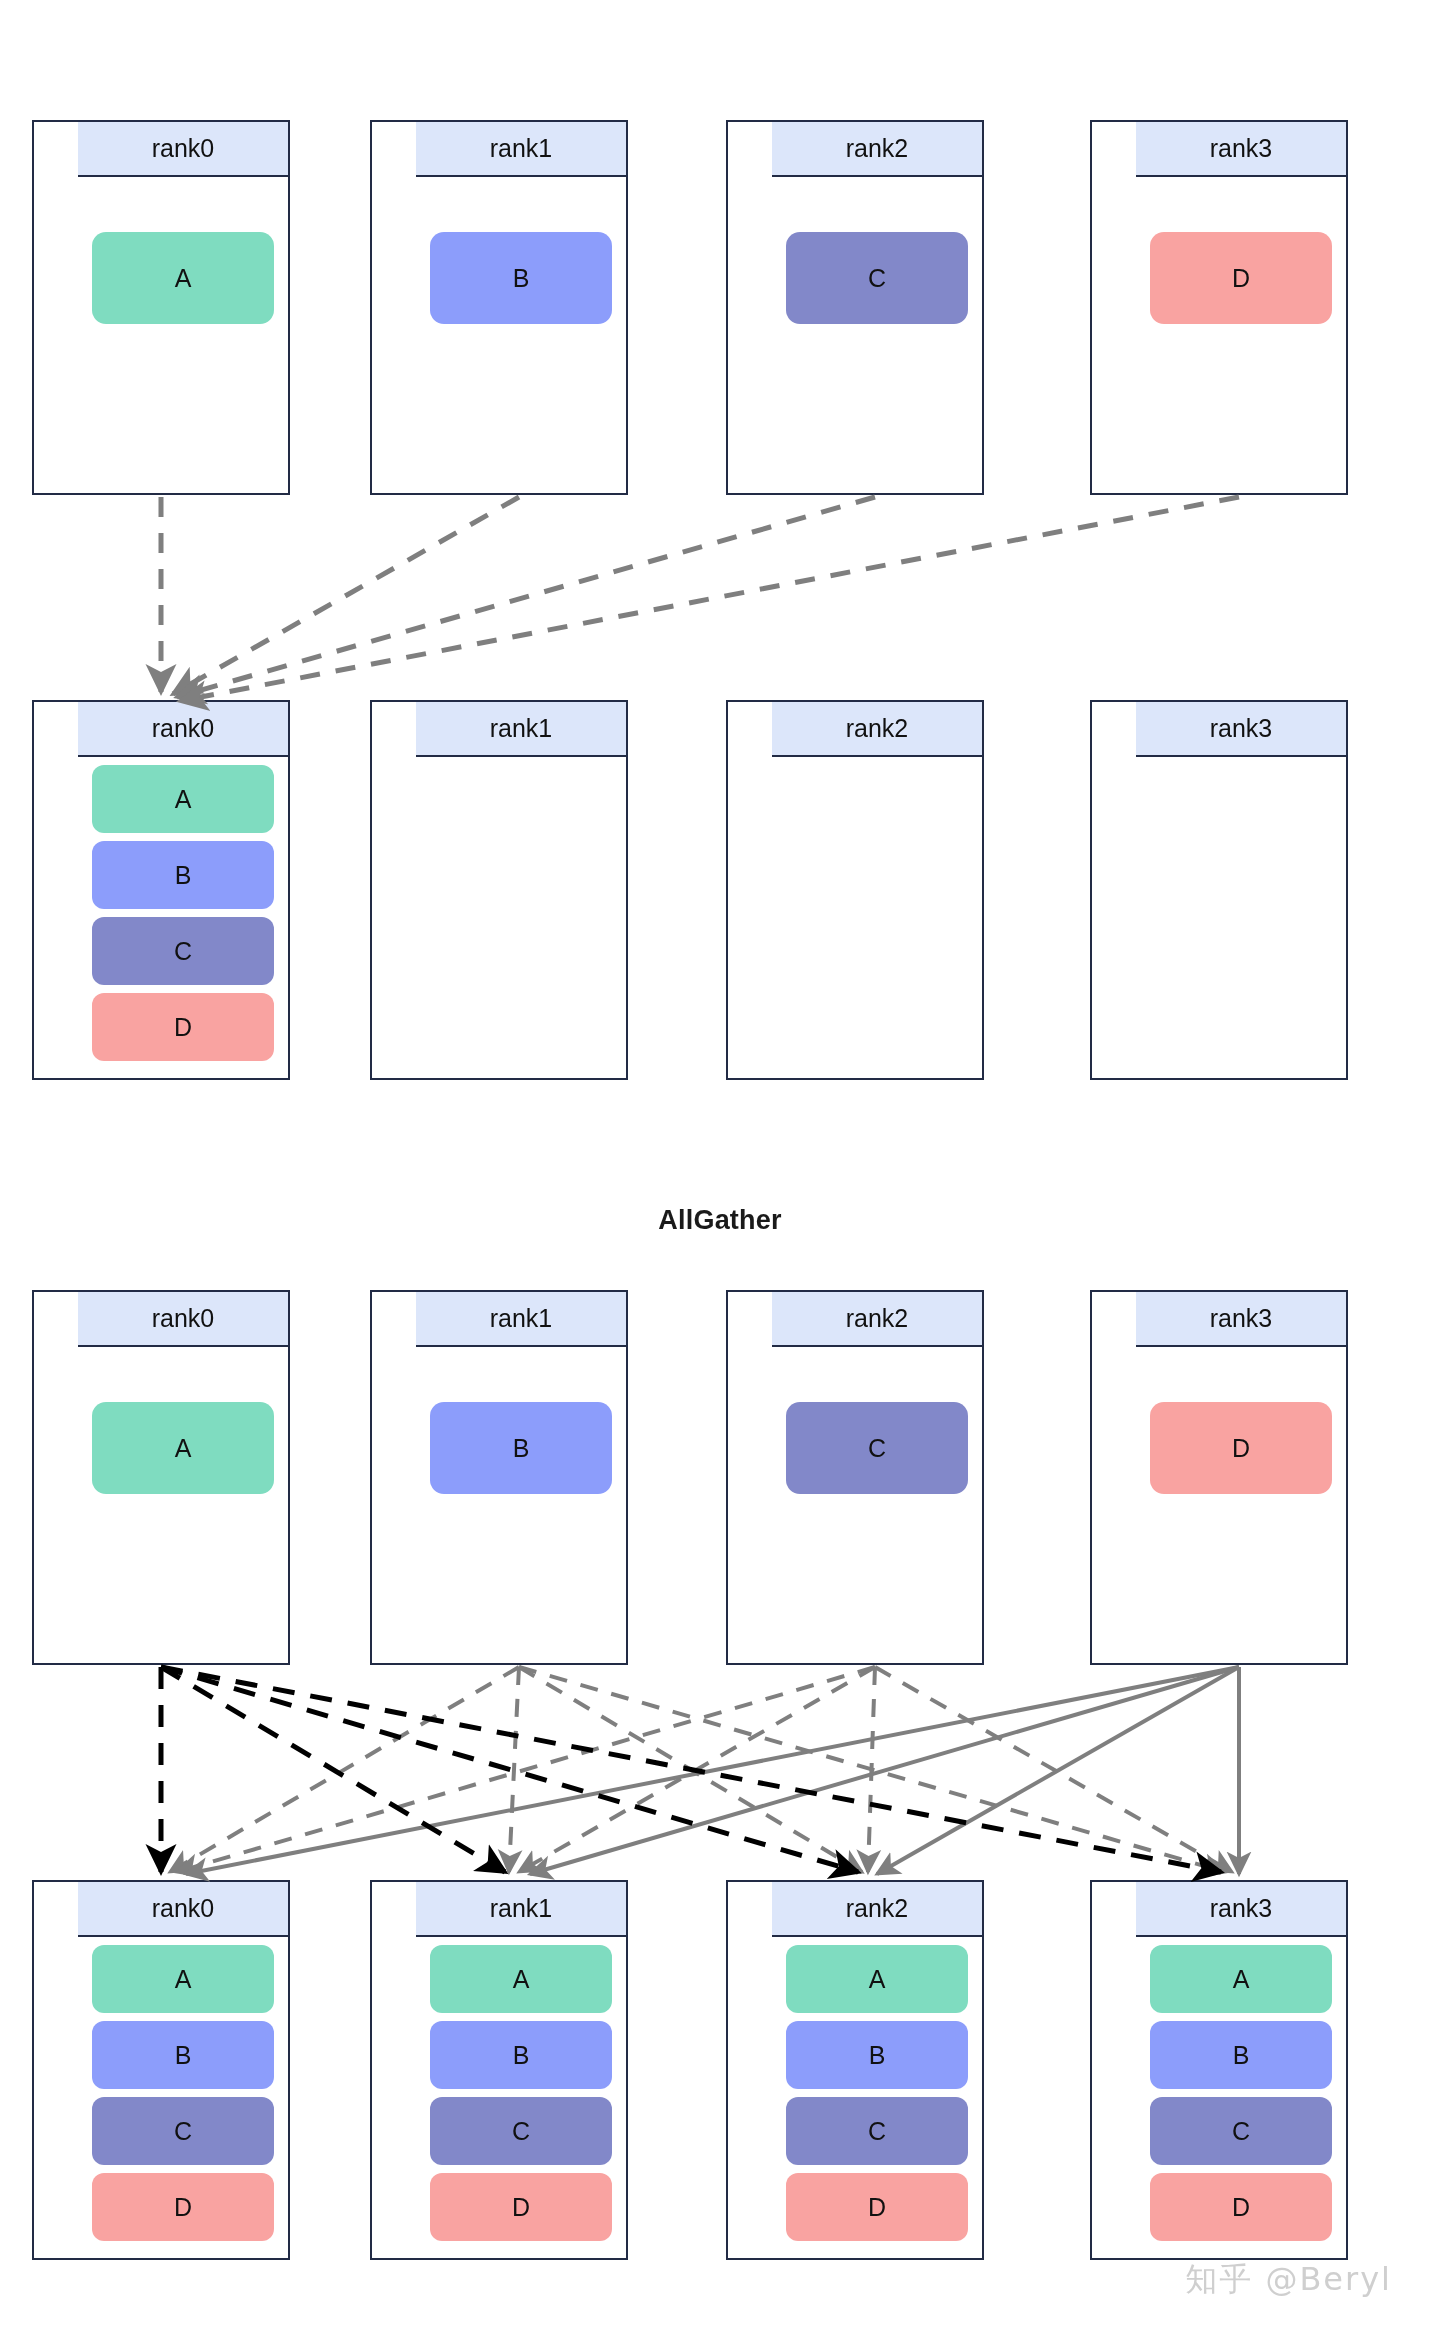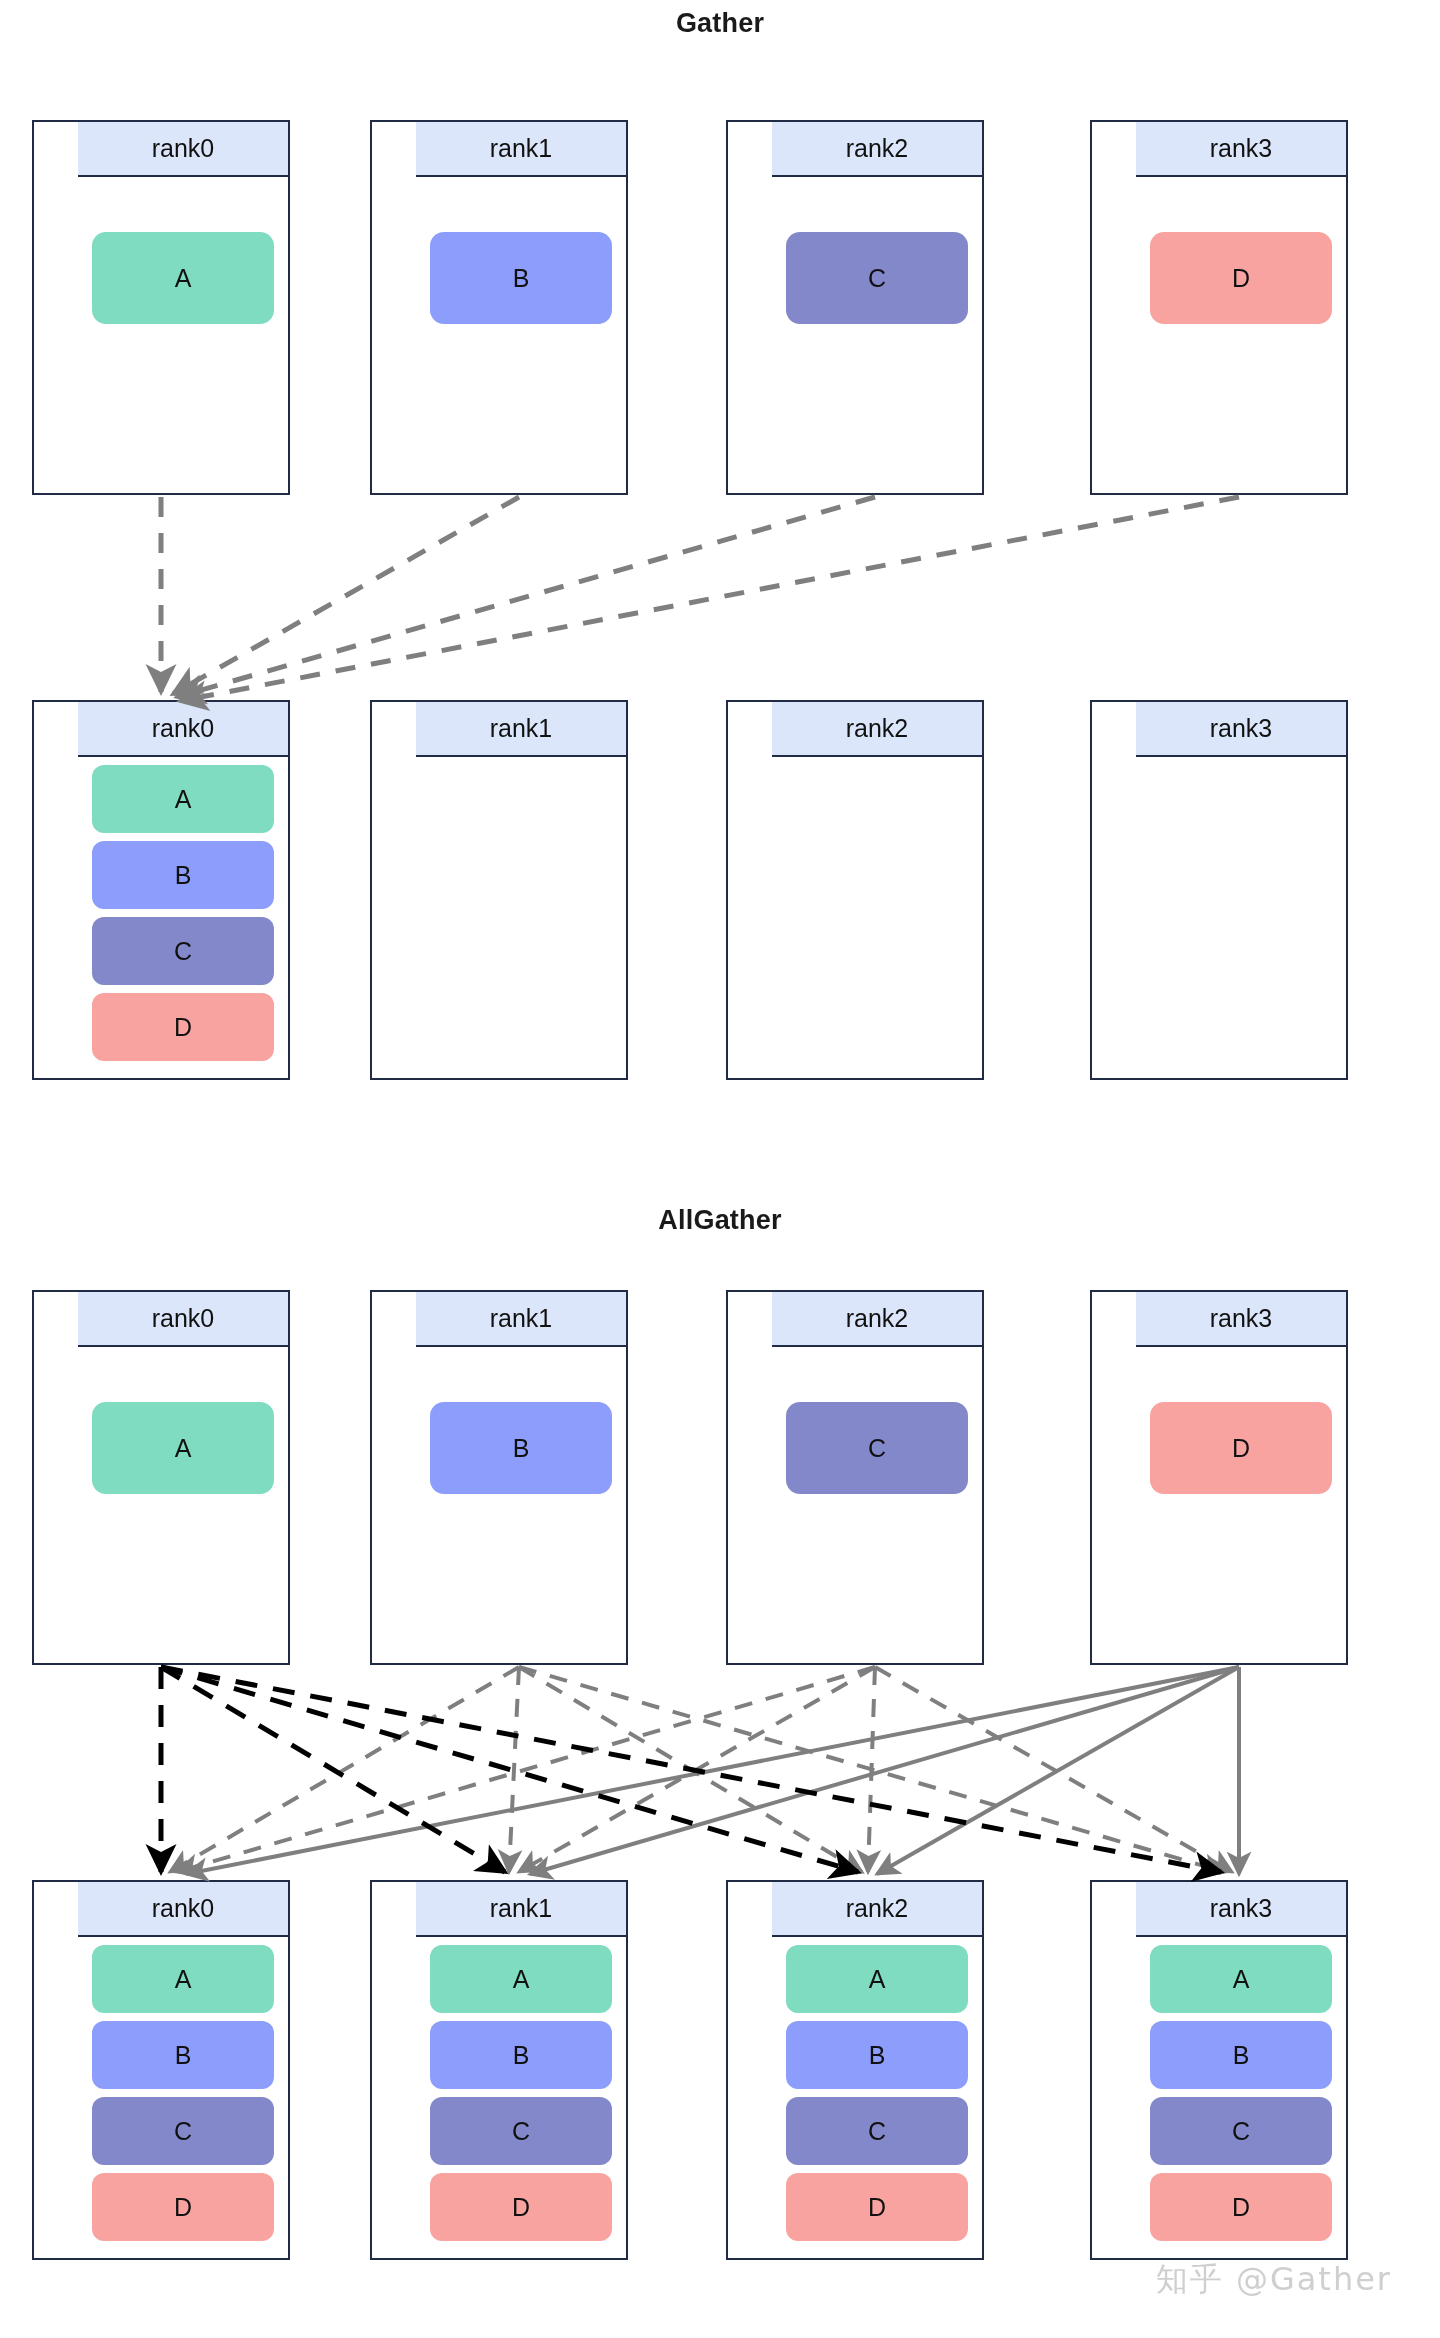--- a/index.html
+++ b/index.html
@@ -100,21 +100,20 @@
     color: #cfcfcf;
     letter-spacing: 2px;
     font-family: "DejaVu Sans", sans-serif;
   }
 </style>
 </head>
 <body>
 
 <div class="canvas">
 
-  <div class="section-title" id="gather-title">Gather</div>
 
   <div class="rank-box" style="left:32px;  top:120px; height:375px;">
     <div class="rank-header">rank0</div>
     <div class="rank-body" style="height:316px;">
       <div class="chunk-single c-A" style="top:55px;">A</div>
     </div>
   </div>
 
   <div class="rank-box" style="left:370px; top:120px; height:375px;">
     <div class="rank-header">rank1</div>
@@ -301,15 +300,15 @@
       <line x1="161" y1="1667" x2="505" y2="1872" stroke="#000000" stroke-width="5" stroke-dasharray="22 16" marker-end="url(#ah-black)"></line>
     </g>
     <g>
       <line x1="161" y1="1667" x2="858" y2="1872" stroke="#000000" stroke-width="5" stroke-dasharray="22 16" marker-end="url(#ah-black)"></line>
     </g>
     <g>
       <line x1="161" y1="1667" x2="1221" y2="1872" stroke="#000000" stroke-width="5" stroke-dasharray="22 16" marker-end="url(#ah-black)"></line>
     </g>
   </svg>
 
-  <div class="watermark">知乎 @Gather</div>
+  <div class="watermark">知乎 @Beryl</div>
 
 </div>
 
 </body></html>

